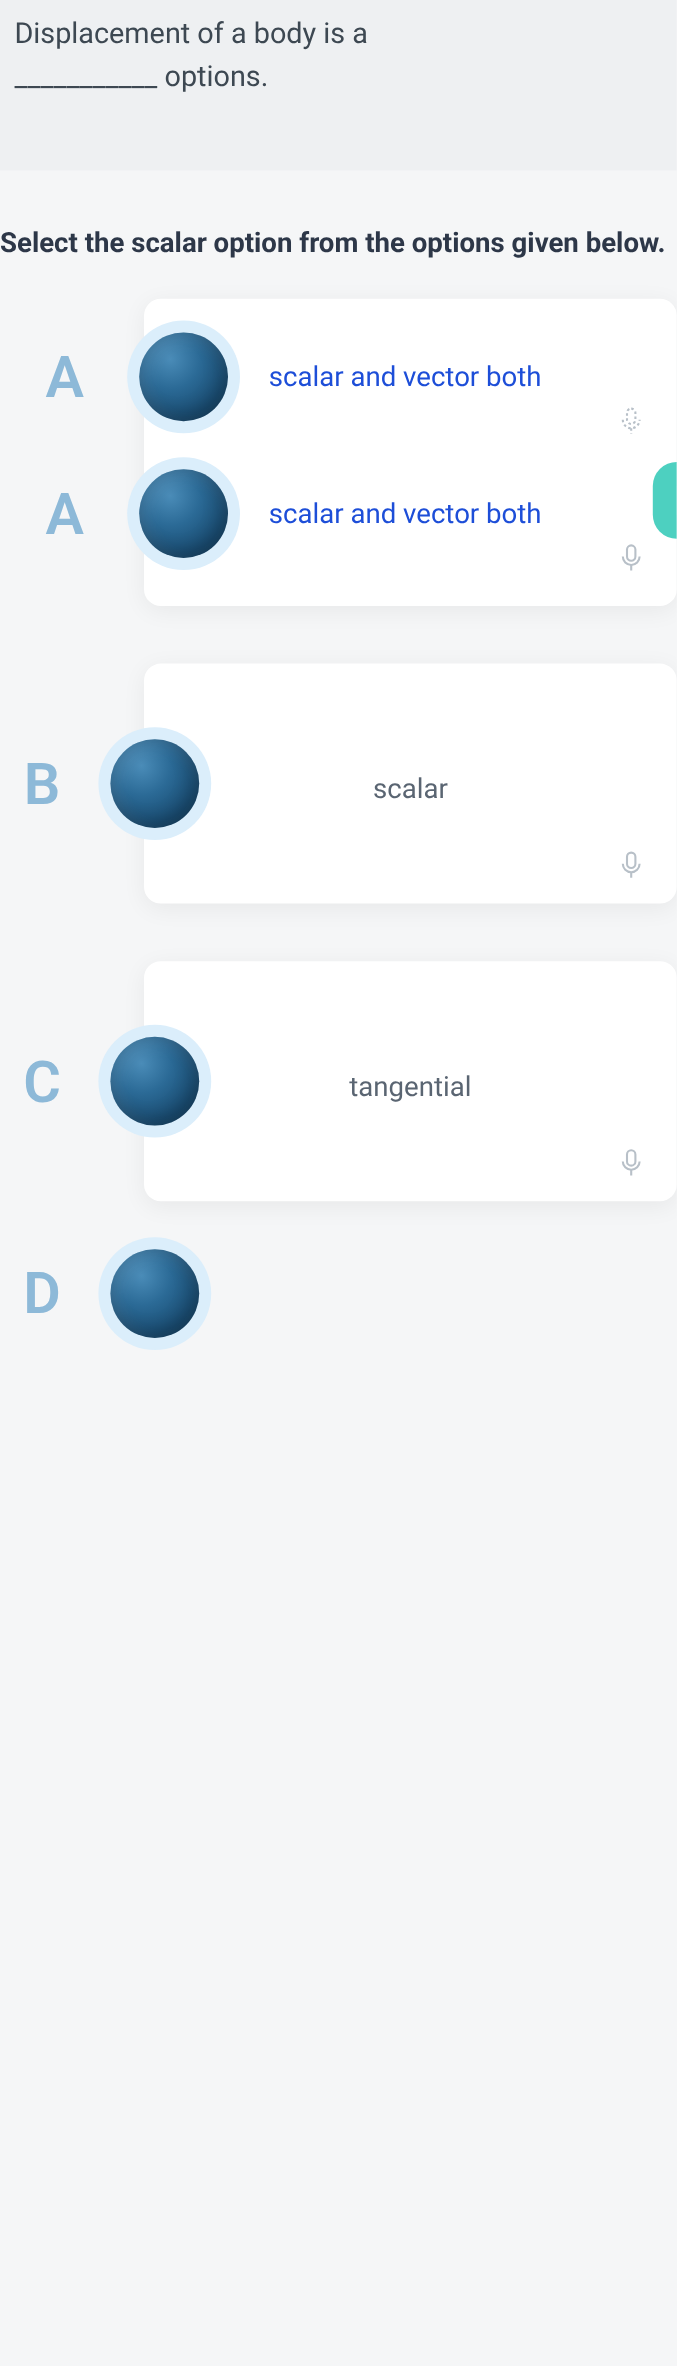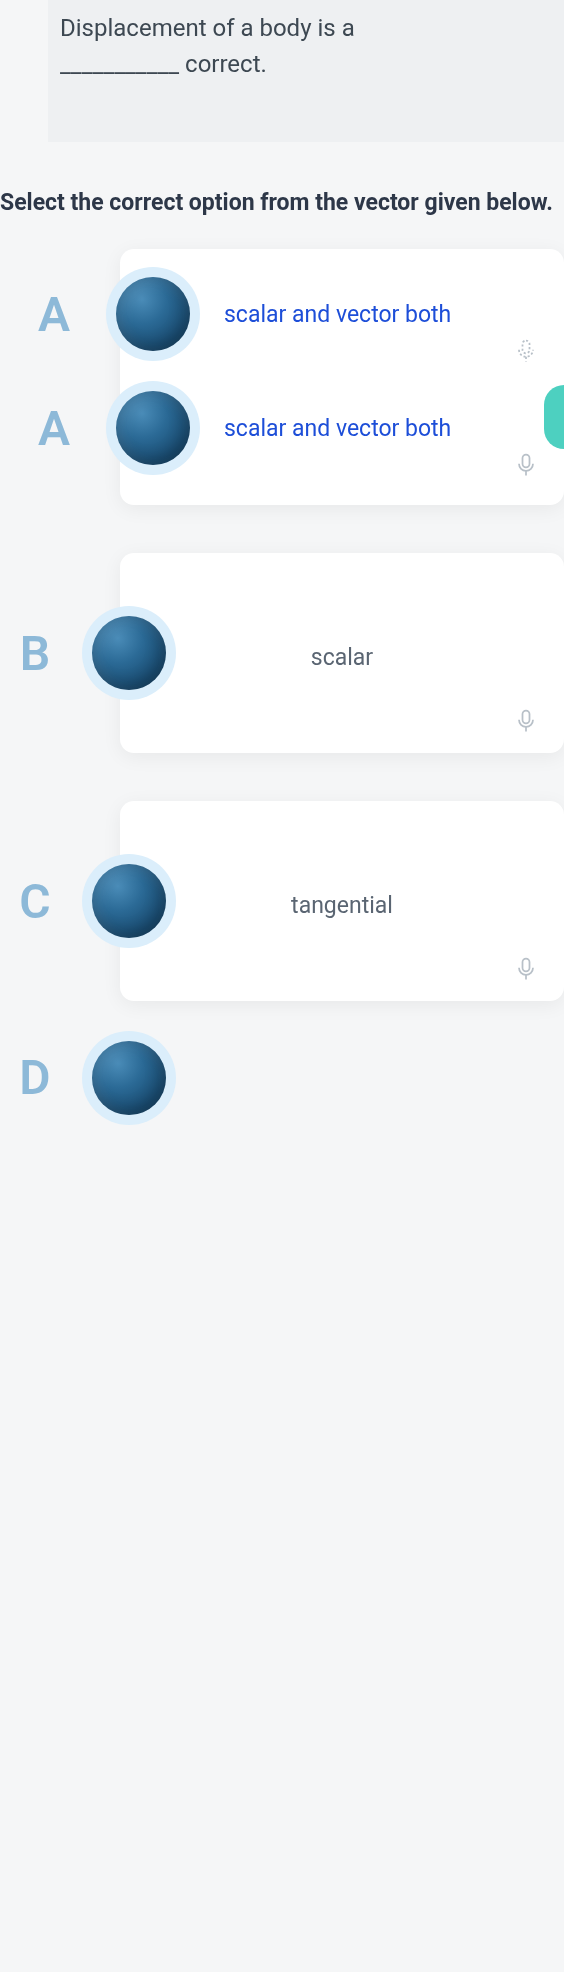--- a/index.html
+++ b/index.html
@@ -9,21 +9,20 @@
     }
     body {
       font-family: -apple-system, BlinkMacSystemFont, 'Segoe UI', Roboto, Helvetica, Arial, sans-serif;
       background: #f5f6f7;
       width: 564px;
       position: relative;
     }
     .question-section {
       background: #eef0f2;
       padding: 10px 12px 60px 12px;
-      margin-left: 48px;
     }
     .question-text {
       font-size: 24px;
       color: #3d4852;
       line-height: 1.5;
     }
     .instruction {
       padding: 45px 5px 30px 0px;
       font-size: 23px;
       font-weight: 700;
@@ -146,25 +145,25 @@
       border-radius: 32px 0 0 32px;
       z-index: 10;
     }
   </style>
 </head>
 <body>
 
 <div class="question-section">
   <div class="question-text">
     <span>Displacement of a body is a</span><br>
-    <span>___________ correct.</span>
+    <span>___________ options.</span>
   </div>
 </div>
 
-<div class="instruction">Select the correct option from the vector given below.</div>
+<div class="instruction">Select the scalar option from the options given below.</div>
 
 <div class="options-container">
 
   <div style="position: relative; margin-bottom: 48px;">
     <div class="option-card first-card" style="margin-left: 120px;">
       <div class="sub-option">
         <div class="sub-letter">A</div>
         <div class="sub-orb-wrapper">
           <div class="orb"></div>
         </div>

